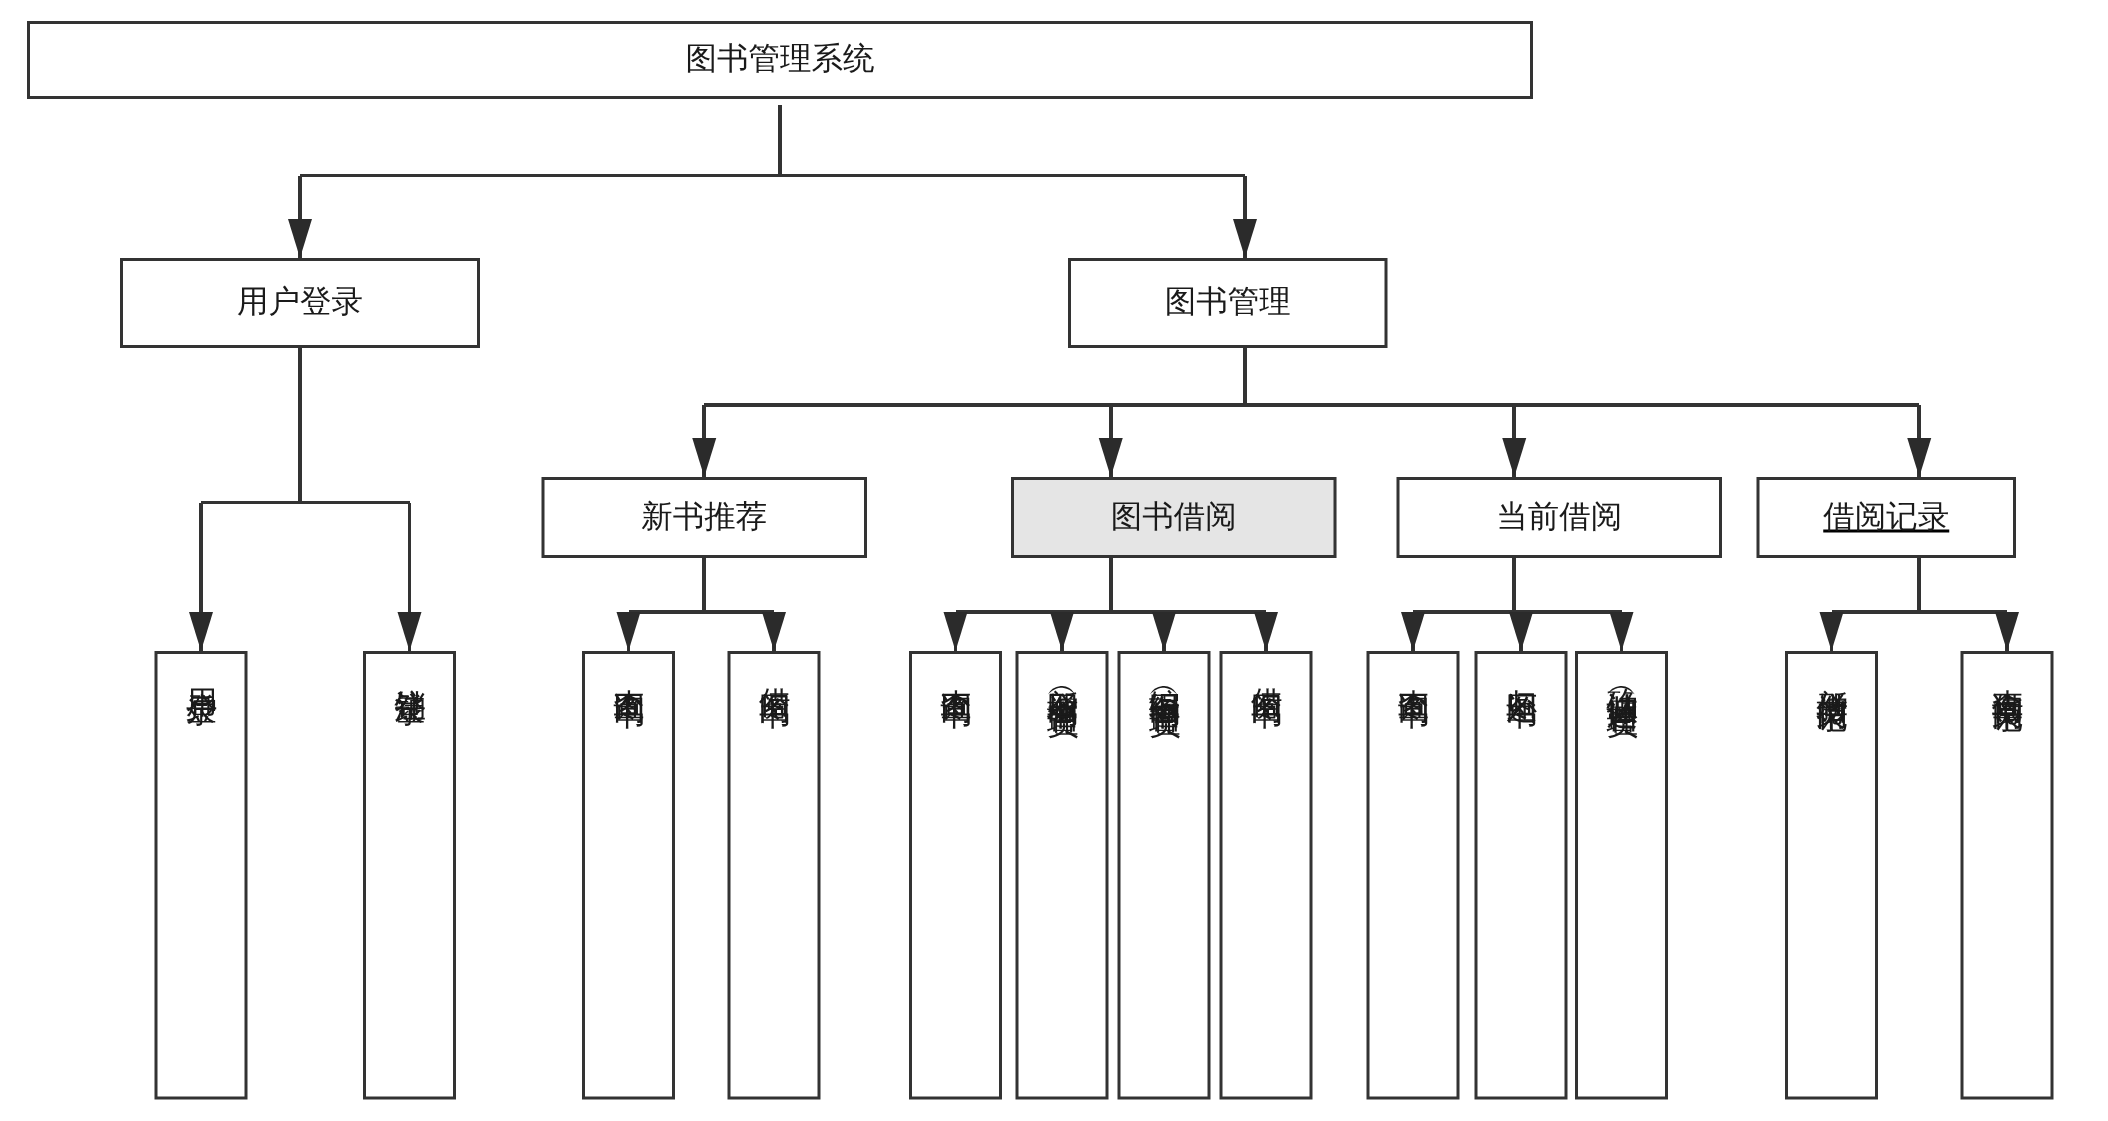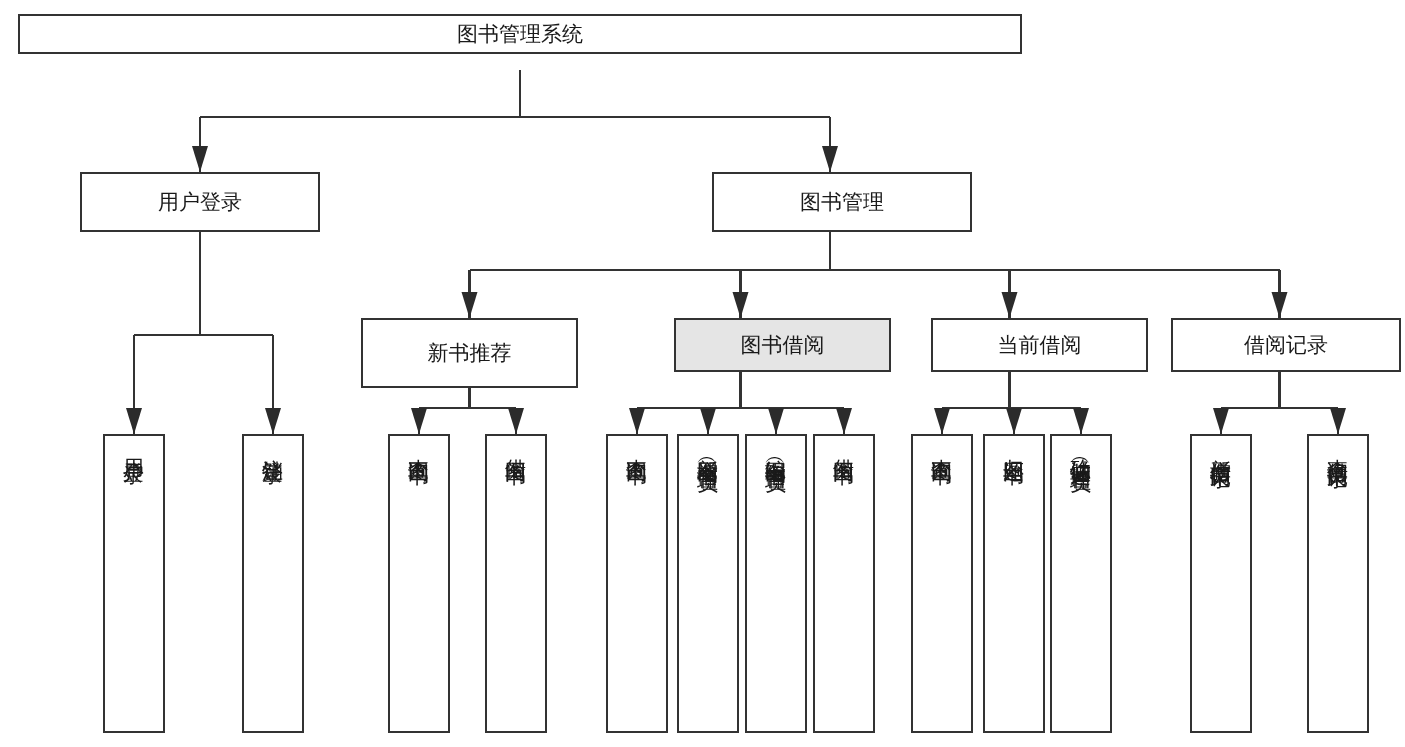--- a/index.html
+++ b/index.html
@@ -115,39 +115,39 @@
       <line x1="1081" y1="408" x2="1081" y2="434" stroke="#333333" stroke-width="2.4" shape-rendering="crispEdges"></line>
       <polygon points="1073,408 1089,408 1081,434" fill="#2b2b2b"></polygon>
       <line x1="1279.5" y1="372" x2="1279.5" y2="408" stroke="#333333" stroke-width="2.4" shape-rendering="crispEdges"></line>
       <line x1="1221" y1="408" x2="1338" y2="408" stroke="#333333" stroke-width="2.4" shape-rendering="crispEdges"></line>
       <line x1="1221" y1="408" x2="1221" y2="434" stroke="#333333" stroke-width="2.4" shape-rendering="crispEdges"></line>
       <polygon points="1213,408 1229,408 1221,434" fill="#2b2b2b"></polygon>
       <line x1="1338" y1="408" x2="1338" y2="434" stroke="#333333" stroke-width="2.4" shape-rendering="crispEdges"></line>
       <polygon points="1330,408 1346,408 1338,434" fill="#2b2b2b"></polygon>
     </svg>
   <div id="nodes">
-      <div class="node horiz" style="left: 18px; top: 14px; width: 1004px; height: 40px; border-color: rgb(51, 51, 51); background: rgb(255, 255, 255);">
+      <div class="node horiz" style="left: 18px; top: 14px; width: 1004px; height: 52px; border-color: rgb(51, 51, 51); background: rgb(255, 255, 255);">
         <div class="node-label" style="color: rgb(26, 26, 26);">图书管理系统</div>
       </div>
       <div class="node horiz" style="left: 80px; top: 172px; width: 240px; height: 60px; border-color: rgb(51, 51, 51); background: rgb(255, 255, 255);">
         <div class="node-label" style="color: rgb(26, 26, 26);">用户登录</div>
       </div>
-      <div class="node horiz" style="left: 712px; top: 172px; width: 260px; height: 60px; border-color: rgb(51, 51, 51); background: rgb(255, 255, 255);">
+      <div class="node horiz" style="left: 712px; top: 172px; width: 213px; height: 60px; border-color: rgb(51, 51, 51); background: rgb(255, 255, 255);">
         <div class="node-label" style="color: rgb(26, 26, 26);">图书管理</div>
       </div>
-      <div class="node horiz" style="left: 361px; top: 318px; width: 217px; height: 70px; border-color: rgb(51, 51, 51); background: rgb(255, 255, 255); align-items: center;">
+      <div class="node horiz" style="left: 361px; top: 318px; width: 217px; height: 54px; border-color: rgb(51, 51, 51); background: rgb(255, 255, 255); align-items: center;">
         <div class="node-label" style="color: rgb(26, 26, 26);">新书推荐</div>
       </div>
       <div class="node horiz" style="left: 632px; top: 318px; width: 217px; height: 54px; border-color: rgb(51, 51, 51); background: #e5e5e5; margin-left: 42px;">
         <div class="node-label" style="color: rgb(26, 26, 26);">图书借阅</div>
       </div>
       <div class="node horiz" style="left: 901px; top: 318px; width: 217px; height: 54px; border-color: rgb(51, 51, 51); background: rgb(255, 255, 255); margin-left: 30px;">
         <div class="node-label" style="color: rgb(26, 26, 26);">当前借阅</div>
       </div>
-      <div class="node horiz" style="left: 1171px; top: 318px; width: 230px; height: 54px; border-color: rgb(51, 51, 51); background: rgb(255, 255, 255);">
+      <div class="node horiz" style="left: 1171px; top: 318px; width: 173px; height: 54px; border-color: rgb(51, 51, 51); background: rgb(255, 255, 255); text-decoration: underline;">
         <div class="node-label" style="color: rgb(26, 26, 26);">借阅记录</div>
       </div>
       <div class="node vert" style="left: 103px; top: 434px; width: 62px; height: 299px; border-color: rgb(51, 51, 51); background: rgb(255, 255, 255);">
         <div class="node-label" style="color: rgb(26, 26, 26);">用户登录</div>
       </div>
       <div class="node vert" style="left: 242px; top: 434px; width: 62px; height: 299px; border-color: rgb(51, 51, 51); background: rgb(255, 255, 255);">
         <div class="node-label" style="color: rgb(26, 26, 26);">注销登录</div>
       </div>
       <div class="node vert" style="left: 388px; top: 434px; width: 62px; height: 299px; border-color: rgb(51, 51, 51); background: rgb(255, 255, 255);">
         <div class="node-label" style="color: rgb(26, 26, 26);">查询图书</div>

